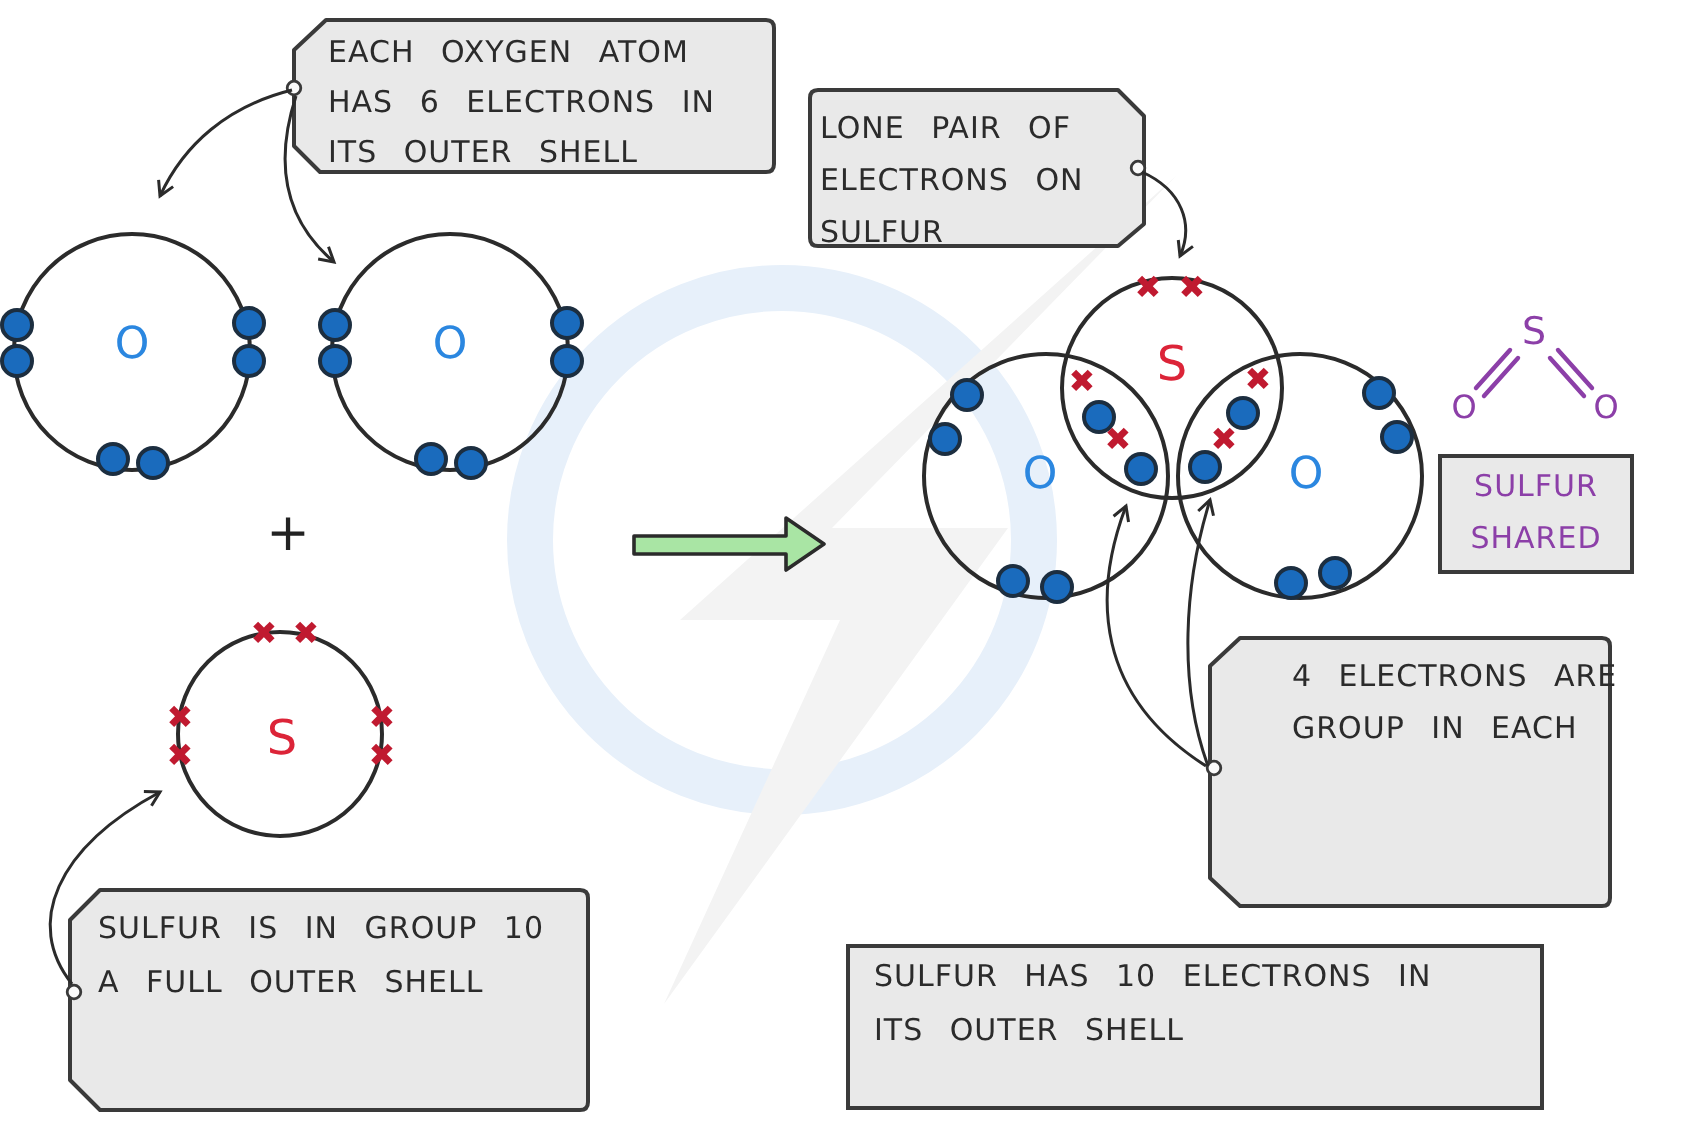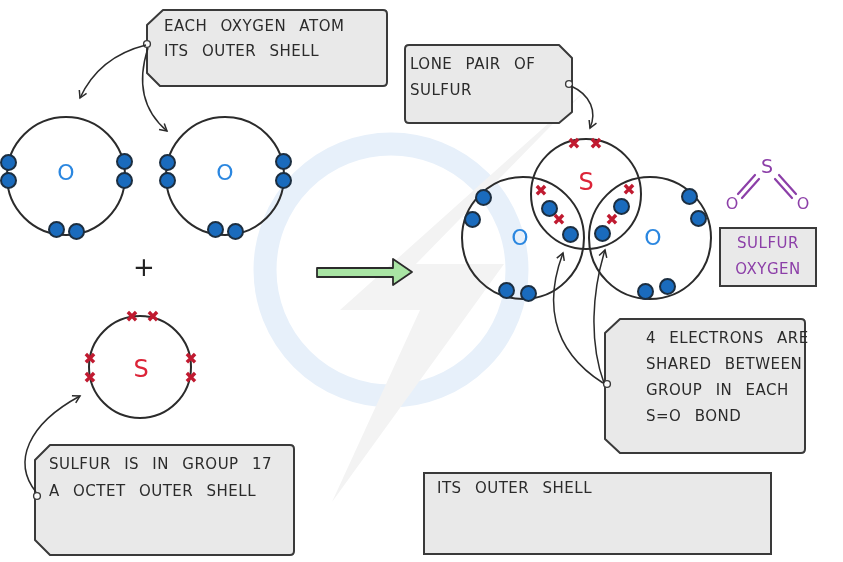--- a/index.html
+++ b/index.html
@@ -69,49 +69,50 @@
     <polygon class="green-arrow" points="317,268 393,268 393,259 412,272 393,285 393,277 317,277"></polygon>
 
     <line class="bond" x1="759" y1="179" x2="742" y2="198"></line>
     <line class="bond" x1="755" y1="175" x2="738" y2="194"></line>
     <line class="bond" x1="775" y1="179" x2="792" y2="198"></line>
     <line class="bond" x1="779" y1="175" x2="796" y2="194"></line>
   </svg>
 
   <div class="callout" style="left:164px;top:14px;line-height:25px;">
     <div>EACH OXYGEN ATOM</div>
+    <div>HAS 6 ELECTRONS IN</div>
     <div>ITS OUTER SHELL</div>
   </div>
 
   <div class="callout" style="left:410px;top:51px;">
     <div>LONE PAIR OF</div>
+    <div>ELECTRONS ON</div>
     <div>SULFUR</div>
   </div>
 
   <div class="callout" style="left:49px;top:451px;line-height:27px;">
-    <div>SULFUR IS IN GROUP 17</div>
-    <div>A OCTET OUTER SHELL</div>
+    <div>SULFUR IS IN GROUP 10</div>
+    <div>A FULL OUTER SHELL</div>
   </div>
 
   <div class="callout" style="left:646px;top:325px;">
     <div>4 ELECTRONS ARE</div>
-    <div>SHARED BETWEEN</div>
     <div>GROUP IN EACH</div>
-    <div>S=O BOND</div>
   </div>
 
   <div class="box" style="left:423px;top:472px;width:345px;height:79px;"></div>
   <div class="callout" style="left:437px;top:475px;line-height:27px;">
+    <div>SULFUR HAS 10 ELECTRONS IN</div>
     <div>ITS OUTER SHELL</div>
   </div>
 
   <div class="box" style="left:719px;top:227px;width:94px;height:56px;"></div>
   <div class="callout purple-text center" style="left:719px;top:230px;width:98px;word-spacing:normal;">
     <div>SULFUR</div>
-    <div>OXYGEN</div>
+    <div>SHARED</div>
   </div>
 
   <div class="atom" style="left:6px;top:116px;width:116px;height:116px;"></div>
   <span class="sym o" style="left:46px;top:160px;">O</span>
   <span class="dot" style="left:0px;top:154px;"></span>
   <span class="dot" style="left:0px;top:172px;"></span>
   <span class="dot" style="left:116px;top:153px;"></span>
   <span class="dot" style="left:116px;top:172px;"></span>
   <span class="dot" style="left:48px;top:221px;"></span>
   <span class="dot" style="left:68px;top:223px;"></span>

